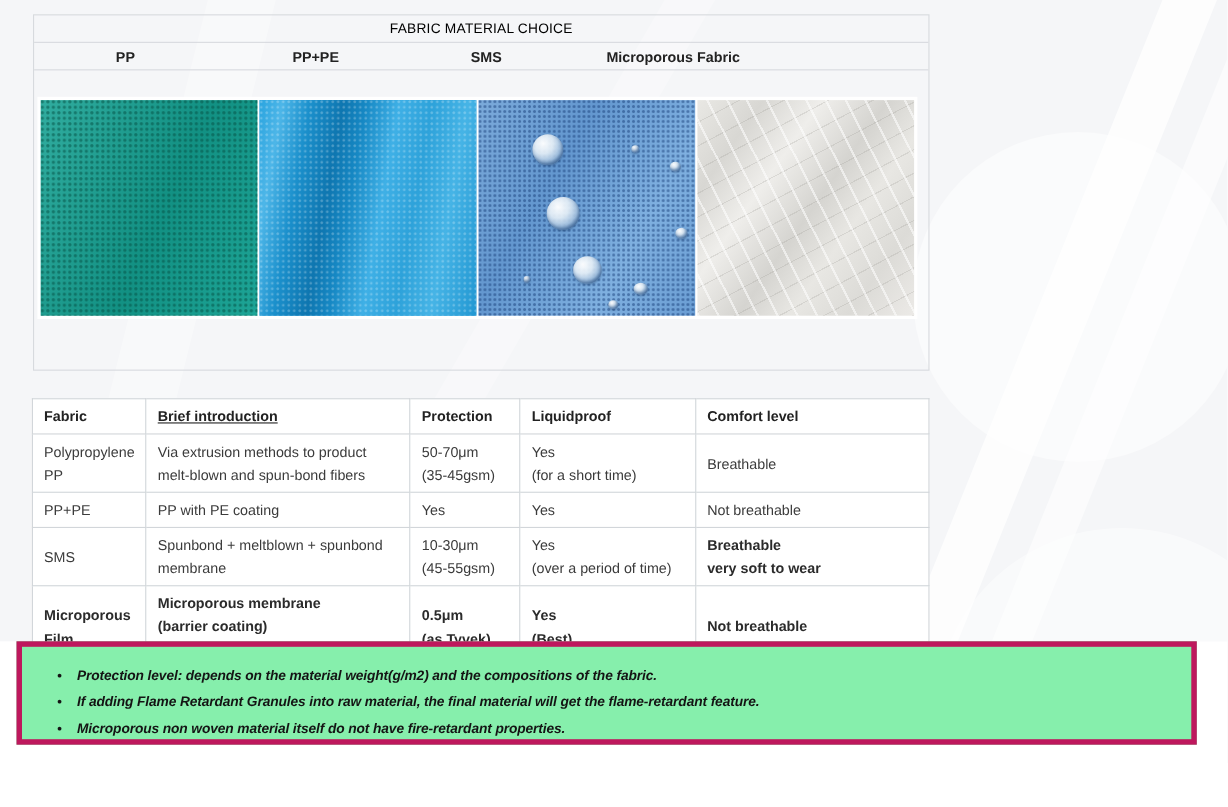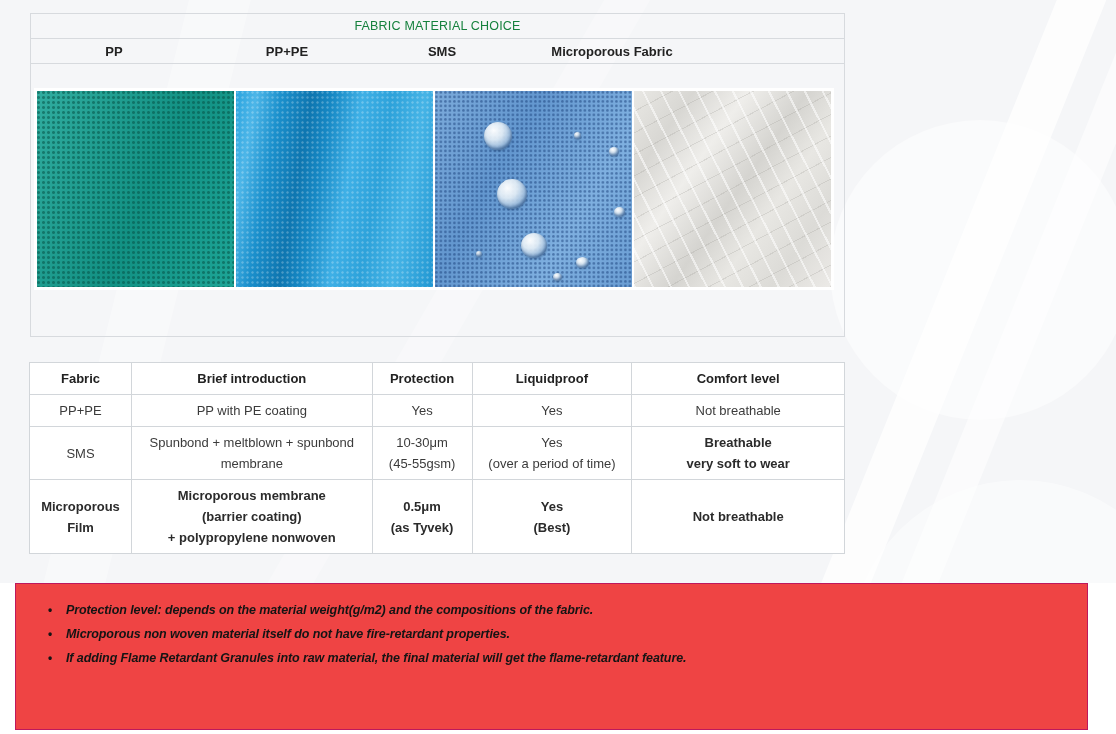--- a/index.html
+++ b/index.html
@@ -31,21 +31,21 @@
   .wm-c2 { left:850px; top:480px; width:340px; height:340px; opacity:.45; }
 
   
   .top-table {
     position:absolute; left:30px; top:13px; width:815px;
     border:1px solid #d7dade; background:transparent;
   }
   .tt-title-row {
     height:25px; border-bottom:1px solid #d7dade;
     display:flex; align-items:center; justify-content:center;
-    font-size:12.5px; color:#15803d; letter-spacing:.2px;
+    font-size:12.5px; color:#000000; letter-spacing:.2px;
   }
   .tt-head-row {
     height:25px; border-bottom:1px solid #d7dade;
     display:flex; align-items:center;
     font-size:13px; font-weight:bold; color:#222;
   }
   .tt-head-cell { text-align:center; }
   .tt-hc1 { width:166px; }
   .tt-hc2 { width:180px; }
   .tt-hc3 { width:130px; }
@@ -100,40 +100,40 @@
 
   
   table.cmp {
     position:absolute; left:29px; top:362px; width:816px;
     border-collapse:collapse; background:#fff;
     font-size:13px; color:#3b3b3b;
   }
   table.cmp td, table.cmp th {
     border:1px solid #d2d6da;
     padding:5px 10px;
-    text-align:center; vertical-align:middle;
+    text-align:left; vertical-align:middle;
     white-space:pre-line;
     line-height:21px;
   }
   table.cmp th { font-weight:bold; color:#222; height:26px; }
   .c-fabric { width:102px; }
-  .c-brief  { width:241px; }
+  .c-brief  { width:241px;text-decoration:underline; }
   .c-dust   { width:100px; }
   .c-liquid { width:160px; }
   .c-comfort{ width:213px; }
   tr.r1 td { height:44px; }
   tr.r2 td { height:27px; }
   tr.r3 td { height:49px; }
   tr.r4 td { height:68px; font-weight:bold; color:#2b2b2b; }
   td.bold-cell { font-weight:bold; color:#2b2b2b; }
 
   
   .notes {
-    position:absolute; left:15px; top:583px; width:1073px; height:147px;
-    background:#ef4444; border:1px solid #be185d;
+    position:absolute; left:15px; top:583px; width:1073px; height:94px;
+    background:#86efac; border:5px solid #be185d;
     padding:14px 20px 0 28px;
   }
   .note-item {
     position:relative; padding-left:22px;
     font-size:12.5px; font-weight:bold; font-style:italic;
     color:#141414; letter-spacing:-.1px; line-height:15px;
   }
   .note-item::before {
     content:"•"; position:absolute; left:4px; top:0;
     font-style:normal; font-size:12px;
@@ -185,20 +185,31 @@
 
 <table class="cmp">
   <tbody>
       <tr>
     <th class="c-fabric">Fabric</th>
     <th class="c-brief">Brief introduction</th>
     <th class="c-dust">Protection</th>
     <th class="c-liquid">Liquidproof</th>
     <th class="c-comfort">Comfort level</th>
   </tr>
+  <tr class="r1">
+    <td>Polypropylene
+PP</td>
+    <td>Via extrusion methods  to product
+melt-blown and spun-bond fibers</td>
+    <td>50-70μm
+(35-45gsm)</td>
+    <td>Yes
+(for a short time)</td>
+    <td>Breathable</td>
+  </tr>
   <tr class="r2">
     <td>PP+PE</td>
     <td>PP with PE coating</td>
     <td>Yes</td>
     <td>Yes</td>
     <td>Not  breathable</td>
   </tr>
   <tr class="r3">
     <td>SMS</td>
     <td>Spunbond + meltblown + spunbond
@@ -220,15 +231,15 @@
 (as Tyvek)</td>
     <td>Yes
 (Best)</td>
     <td>Not  breathable</td>
   </tr>
 </tbody>
   </table>
 
 <div class="notes">
   <div class="note-item n1">Protection level: depends on the material weight(g/m2) and the compositions of the fabric.</div>
+  <div class="note-item n4">If adding Flame Retardant Granules into raw material, the final material will get the flame-retardant feature.</div>
   <div class="note-item n3">Microporous non woven material itself do not have fire-retardant properties.</div>
-  <div class="note-item n4">If adding Flame Retardant Granules into raw material, the final material will get the flame-retardant feature.</div>
 </div>
 
 </body></html>

